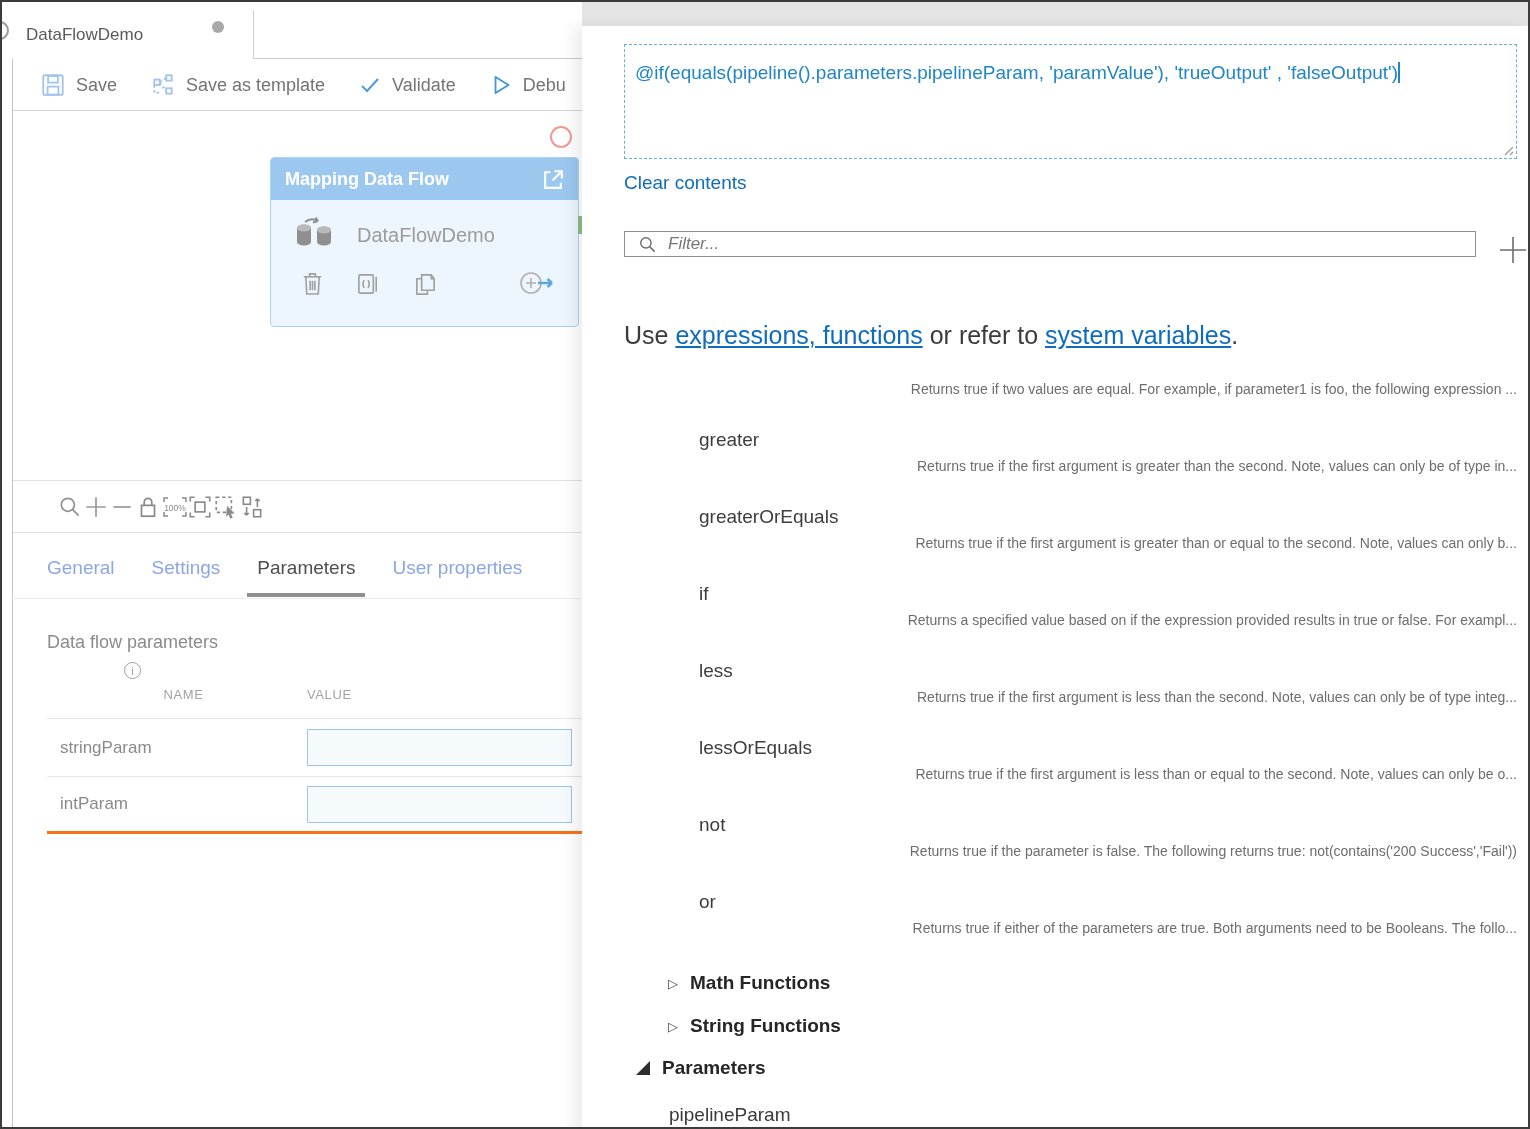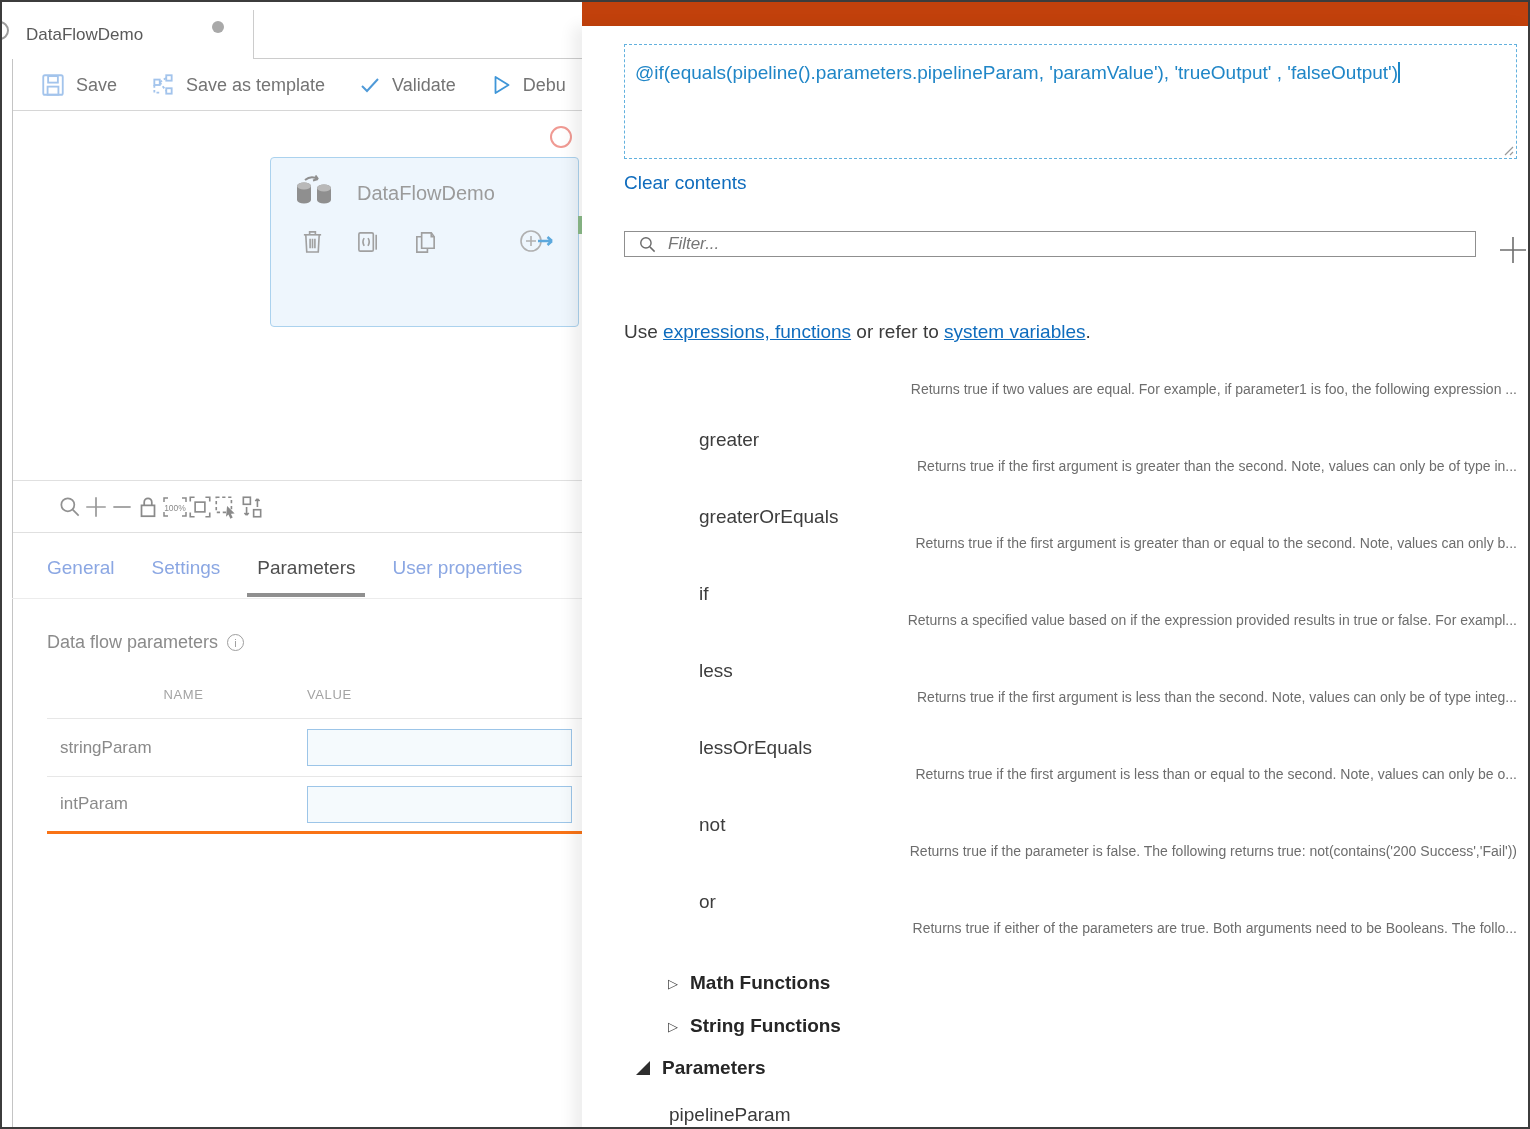--- a/index.html
+++ b/index.html
@@ -1,19 +1,19 @@
 <!DOCTYPE html>
 <html><head>
 <meta charset="utf-8">
 <style>
   * { margin:0; padding:0; box-sizing:border-box; }
   body { background:#fff; font-family:"Liberation Sans", sans-serif; }
   .frame {
     position:relative; width:1530px; height:1129px;
-    border:2px solid #3c3c3c; background:#c2410c; overflow:hidden;
+    border:2px solid #3c3c3c; background:#e5e5e5; overflow:hidden;
   }
 
   
   .left-pane { position:absolute; left:0; top:0; width:580px; height:100%; background:#fff; }
 
   .partial-circle { position:absolute; left:-12px; top:19px; width:19px; height:19px;
     border:2px solid #9c9c9c; border-radius:50%; background:#fff; }
 
   .doc-tab { position:absolute; left:12px; top:8px; width:240px; height:49px;
     background:#fff; border-right:1px solid #cccccc; display:flex; align-items:center;
@@ -52,21 +52,21 @@
   .canvas-toolbar .cico { width:26px; height:26px; cursor:pointer; flex:0 0 auto; }
 
   
   .config-tabs { position:absolute; left:0; top:545px; width:580px; height:50px;
     display:flex; align-items:flex-end; padding-left:35px; overflow:hidden; }
   .cfg-tab { font-size:19px; color:#8ba7e3; padding:0 10px 14px 10px; margin-right:17px;
     cursor:pointer; white-space:nowrap; border-bottom:4px solid transparent; }
   .cfg-tab.active { color:#4f4f4f; border-bottom:4px solid #8f8f8f; }
   .tabs-divider { position:absolute; left:10px; top:596px; width:570px; height:1px; background:#ececec; }
 
-  .section-title-row { position:absolute; left:45px; top:630px; display:flex; align-items:center; gap:9px; }
+  .section-title-row { position:absolute; left:45px; top:630px; display:flex; align-items:center; gap:9px;flex-direction:column; }
   .section-title { color:#8b8b8b; font-size:18px; }
   .info-icon { width:17px; height:17px; border:1px solid #9e9e9e; border-radius:50%;
     color:#9e9e9e; font-size:11px; display:flex; align-items:center; justify-content:center; font-style:normal; }
 
   .param-table { position:absolute; left:45px; top:668px; width:535px; }
   .pt-header { display:flex; height:48px; align-items:center; color:#a3a3a3; font-size:13px; letter-spacing:.6px; }
   .pt-col-name { padding-left:13px; width:260px;text-align:center; }
   .pt-row { display:flex; align-items:center; height:58px; border-top:1px solid #e7e7e7; }
   .pt-row:last-child { border-bottom:3px solid #f97316; }
   .pt-row-name { padding-left:13px; width:260px; color:#8a8a8a; font-size:17px; }
@@ -85,21 +85,21 @@
 
   .clear-link { position:absolute; left:42px; top:146px; color:#0f6cbd; font-size:19px; cursor:pointer; }
 
   .filter-box { position:absolute; left:42px; top:205px; width:852px; height:26px;
     border:1px solid #8f8f8f; display:flex; align-items:center; padding-left:13px; gap:11px; background:#fff; }
   .filter-input { border:none; outline:none; font-style:italic; font-size:17px; color:#767676;
     width:770px; background:transparent; font-family:"Liberation Sans", sans-serif; }
   .filter-input::placeholder { color:#767676; font-style:italic; }
   .add-btn { position:absolute; left:912px; top:205px; width:38px; height:38px; cursor:pointer; }
 
-  .hint-line { position:absolute; left:42px; top:295px; font-size:19px; color:#3b3b3b; }
+  .hint-line { position:absolute; left:42px; top:295px; font-size:25px; color:#3b3b3b; }
   .hint-line a { color:#0f6cbd; text-decoration:underline; cursor:pointer; }
 
   .fn-list { position:absolute; left:117px; top:350px; width:818px; }
   .fn-item { margin-bottom:24px; cursor:pointer; }
   .fn-name { font-size:19px; color:#3d3d3d; line-height:27px; white-space:nowrap; }
   .fn-desc { font-size:14px; color:#6d6d6d; line-height:26px; white-space:nowrap; overflow:hidden;text-align:right; }
 
   .sec-row { position:absolute; display:flex; align-items:center; gap:12px; cursor:pointer; }
   .sec-label { font-size:19px; font-weight:600; color:#262626; }
   .tri-open { font-size:13px; color:#3f3f3f; line-height:1; }
@@ -167,20 +167,30 @@
         </span>
         <span>Debu</span>
       </div>
     </div>
     <div class="toolbar-bottom-line"></div>
     <div class="left-vline"></div>
 
     <div class="error-port"></div>
 
     <div class="df-card">
+      <div class="df-card-header">
+        <span class="df-card-title">Mapping Data Flow</span>
+        <span>
+          <svg width="25" height="25" viewBox="0 0 24 24" fill="none" stroke="#ffffff" stroke-width="2">
+            <path d="M9 5 H4 V20 H19 V15"></path>
+            <path d="M11 13 L20 4"></path>
+            <path d="M13 4 H20 V11"></path>
+          </svg>
+        </span>
+      </div>
       <div class="df-source-row">
         <span>
           <svg width="48" height="38" viewBox="0 0 48 38" fill="none">
             <path d="M12 6 Q18 1 25 5" stroke="#8f8f8f" stroke-width="2"></path>
             <path d="M25 5 L20 6.5 M25 5 L22.5 1.5" stroke="#8f8f8f" stroke-width="2"></path>
             <g fill="#8f8f8f">
               <path d="M4 12 a7 3.5 0 0 1 14 0 v14 a7 3.5 0 0 1 -14 0 Z"></path>
               <ellipse cx="11" cy="12" rx="7" ry="3.5" fill="#b9b9b9"></ellipse>
               <path d="M24 14 a7 3.5 0 0 1 14 0 v12 a7 3.5 0 0 1 -14 0 Z"></path>
               <ellipse cx="31" cy="14" rx="7" ry="3.5" fill="#b9b9b9"></ellipse>

